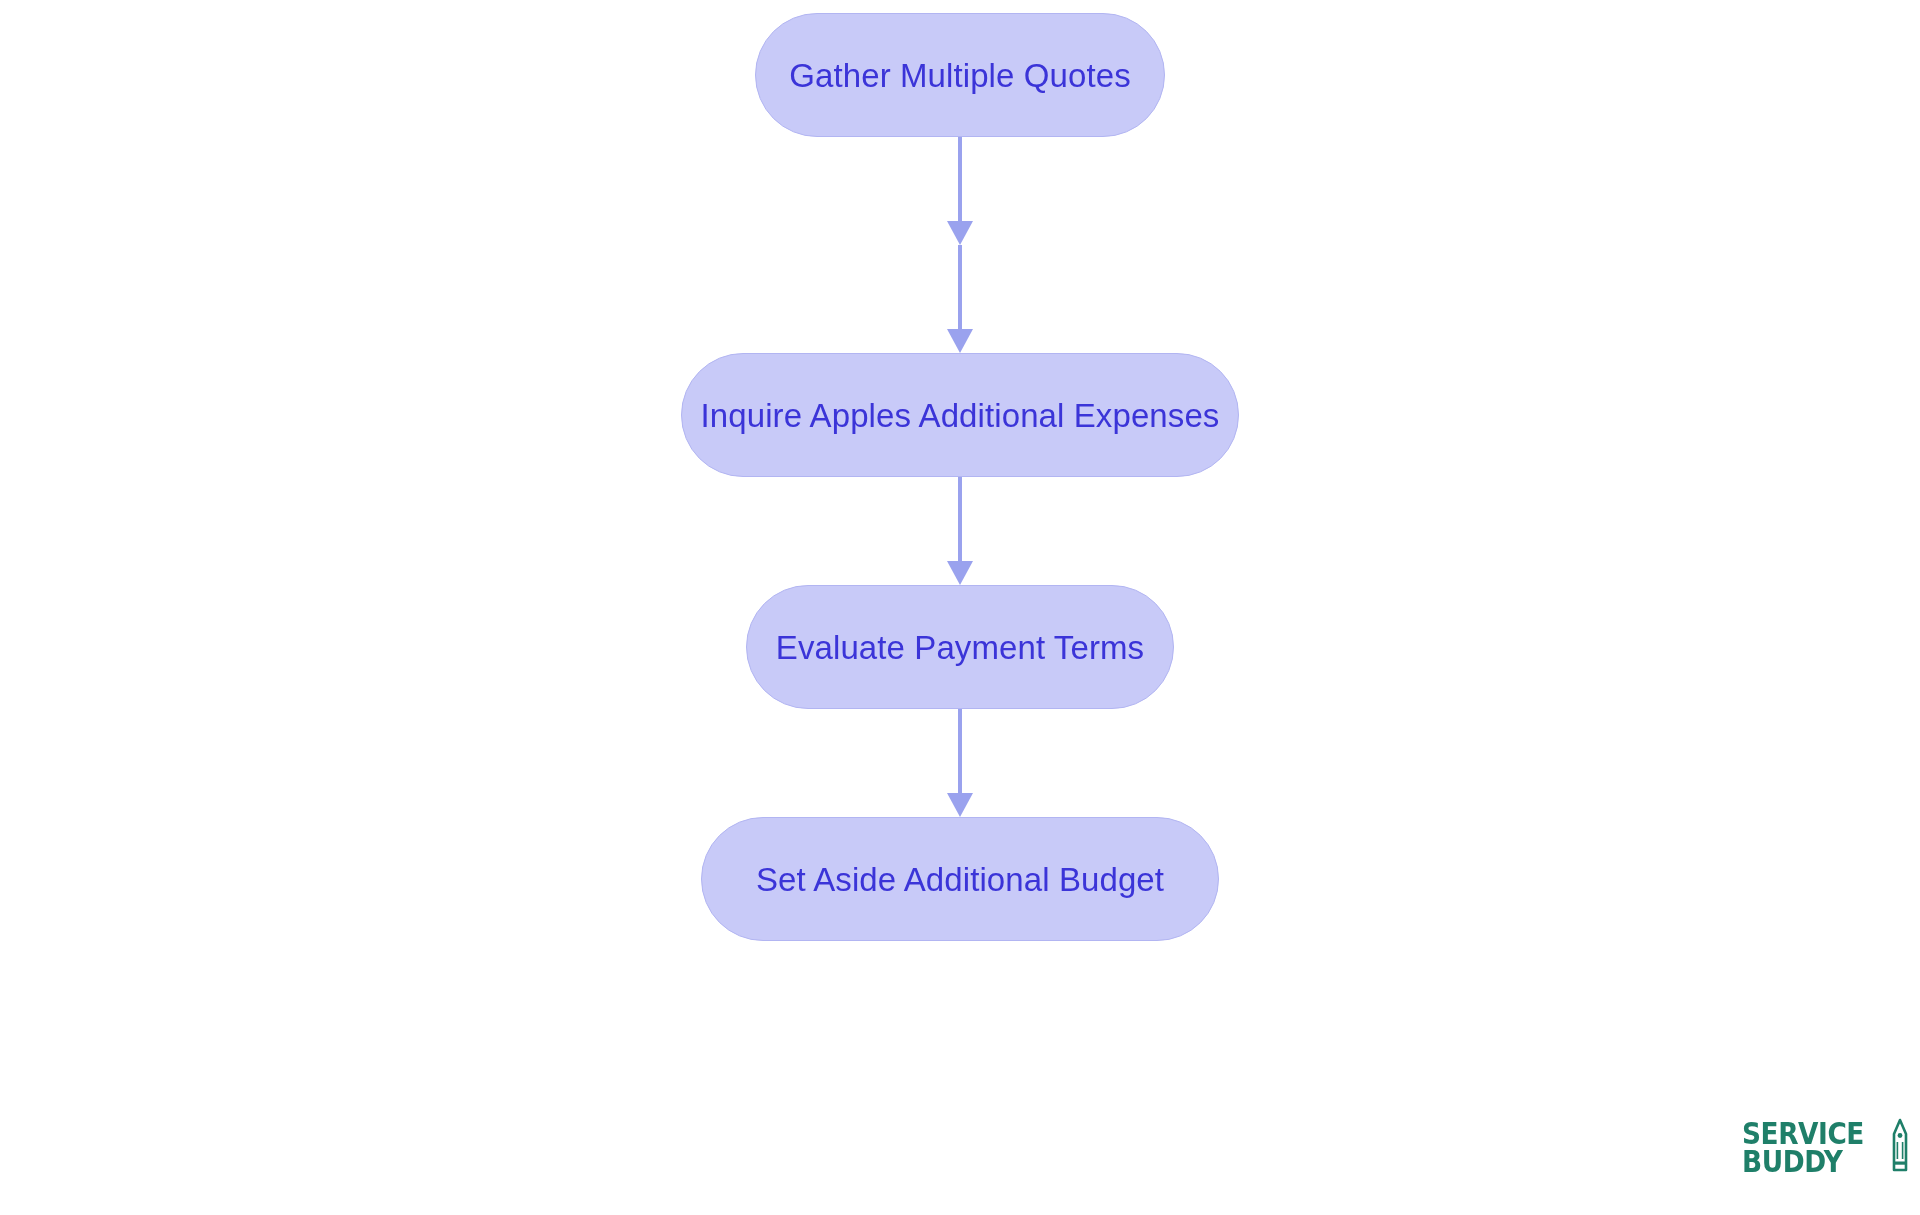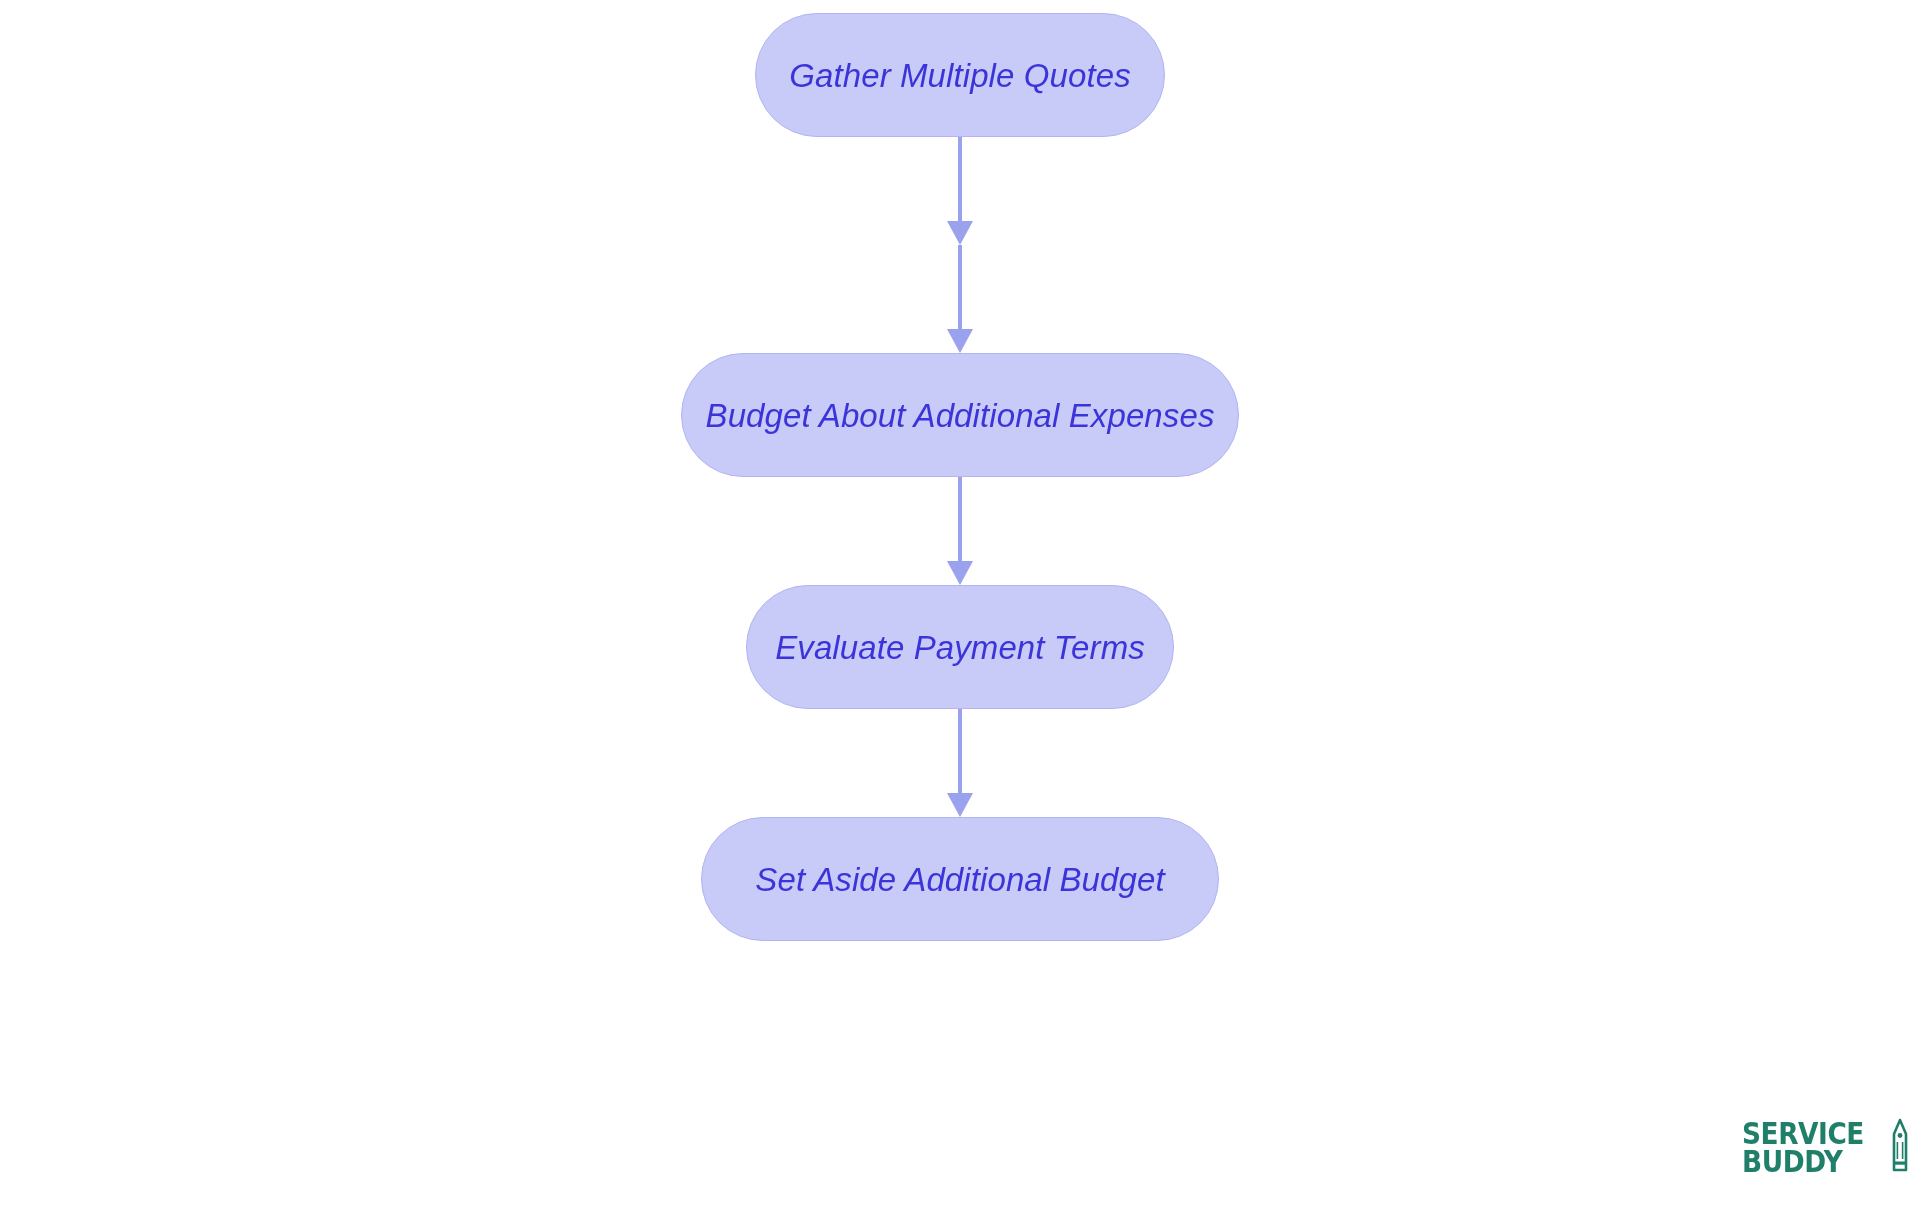--- a/index.html
+++ b/index.html
@@ -48,21 +48,20 @@
   }
 
   .node-label {
     color: #3b34d8;
     font-size: 33px;
     font-weight: 400;
     letter-spacing: 0.1px;
     white-space: nowrap;
     line-height: 1;
     padding: 0 46px;
-    font-style: italic;
   }
 
   .n1 { width: 410px; }
   .n2 { width: 450px; }
   .n3 { width: 558px; }
   .n4 { width: 428px; }
   .n5 { width: 518px; }
 
   
   .connector {
@@ -141,21 +140,21 @@
       <div class="head"></div>
     </div>
 
 
     <div class="connector">
       <div class="stem"></div>
       <div class="head"></div>
     </div>
 
     <div class="node n3">
-      <span class="node-label">Budget About Additional Expenses</span>
+      <span class="node-label">Inquire Apples Additional Expenses</span>
     </div>
 
     <div class="connector">
       <div class="stem"></div>
       <div class="head"></div>
     </div>
 
     <div class="node n4">
       <span class="node-label">Evaluate Payment Terms</span>
     </div>

